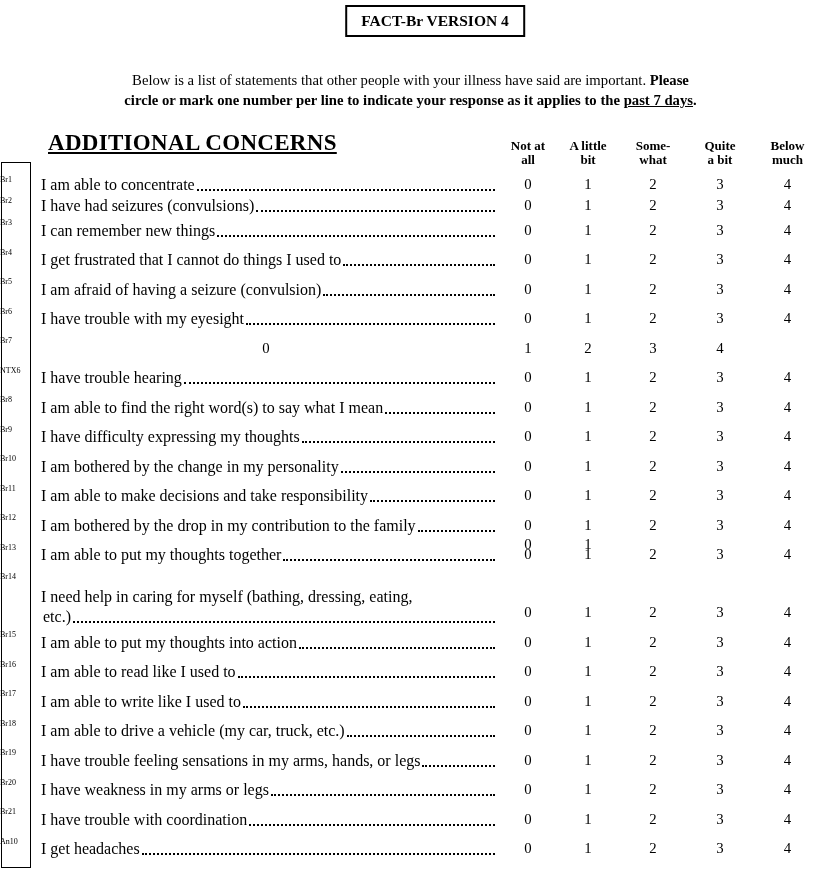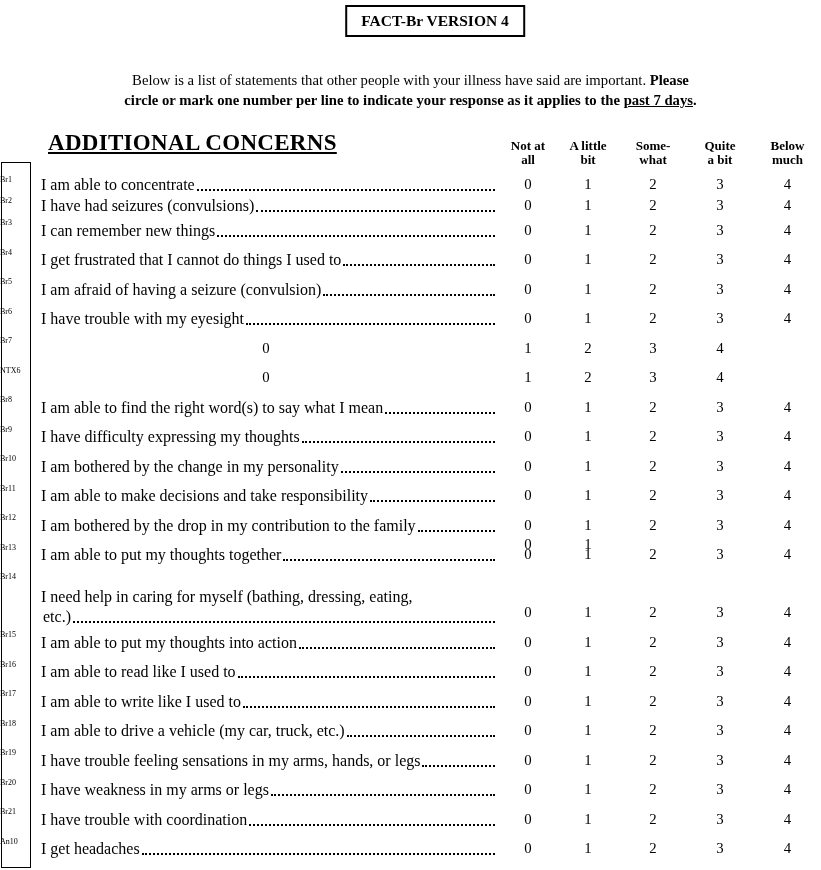--- a/index.html
+++ b/index.html
@@ -269,20 +269,27 @@
       <div class="code-cell">Br7</div>
       <div class="opt-cell">0</div>
       <div class="opt-cell">1</div>
       <div class="opt-cell">2</div>
       <div class="opt-cell">3</div>
       <div class="opt-cell">4</div>
     </div>
 
     <div class="row">
       <div class="code-cell">NTX6</div>
+      <div class="stmt-cell">
+        <span class="stmt-text">I have trouble hearing</span>
+        <span class="line2-wrap">
+          <span class="stmt-text2"></span>
+          <span class="leader"></span>
+        </span>
+      </div>
       <div class="opt-cell">0</div>
       <div class="opt-cell">1</div>
       <div class="opt-cell">2</div>
       <div class="opt-cell">3</div>
       <div class="opt-cell">4</div>
     </div>
 
     <div class="row">
       <div class="code-cell">Br8</div>
       <div class="stmt-cell">

